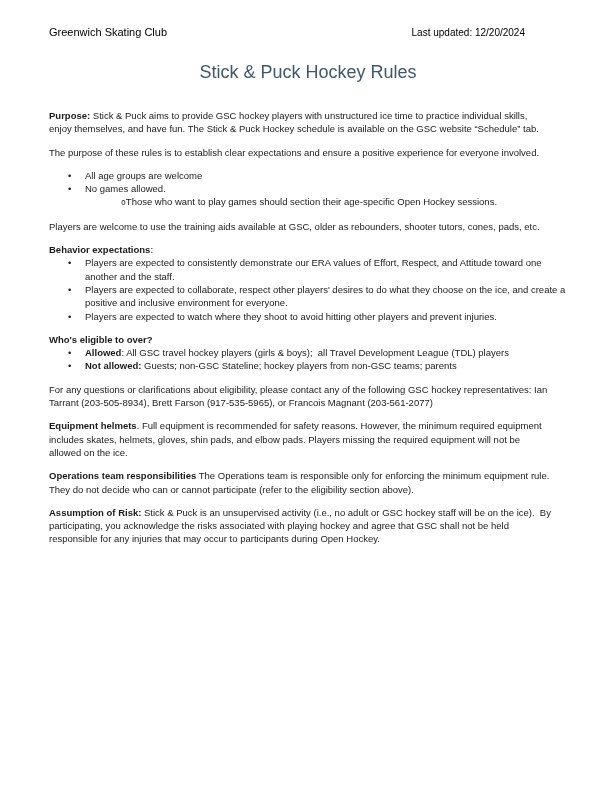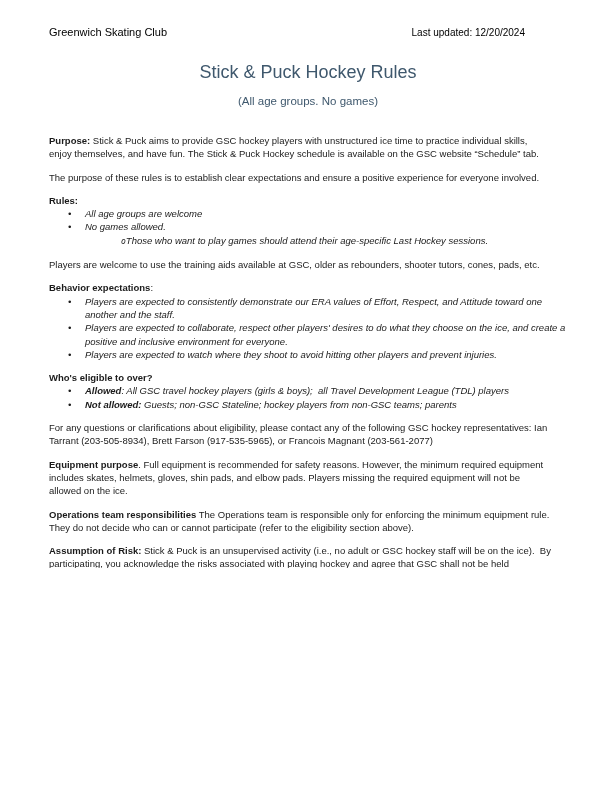--- a/index.html
+++ b/index.html
@@ -18,68 +18,66 @@
   .hdr{display:flex;justify-content:space-between;align-items:baseline;}
   .club{font-size:11px;line-height:13px;color:#000;}
   .updated{font-size:10px;line-height:10px;color:#000;margin-right:42px;}
   .title{font-size:18px;font-weight:400;line-height:22px;text-align:center;margin:22px 0 0 0;}
   .subtitle{font-size:11.5px;line-height:14px;text-align:center;margin-top:11px;}
   .para{margin:0 16px 10px 0;}
   .tight{margin-bottom:0;}
   .first{margin-top:26px;}
   .b{font-weight:700;}
   .t{white-space:pre-wrap;}
-  ul{list-style:none;margin:0 0 10px 0;padding:0 0 0 36px;font-style:italic;}
+  ul{list-style:none;margin:0 0 10px 0;padding:0 0 0 36px;}
   ul.l2{margin:0;padding-left:36px;}
   li{position:relative;}
   li.direct{white-space:pre-wrap;}
   ul.l1 > li::before{content:"\2022";position:absolute;left:-17px;top:0;}
   ul.l2 > li::before{content:"o";font-family:"DejaVu Sans Mono",monospace;font-size:8px;left:-16px;top:1px;}
 </style>
 </head>
 <body>
 
 <div class="page" style="color: rgb(27, 27, 27);">
 
   <div class="hdr">
     <span class="club">Greenwich Skating Club</span>
     <span class="updated">Last updated: 12/20/2024</span>
   </div>
 
   <div class="title" id="docTitle" style="color: rgb(63, 88, 109);">Stick &amp; Puck Hockey Rules</div>
-  <div class="subtitle" id="docSubtitle" style="color: rgb(63, 88, 109);">(All age groups. No games)</div>
 
   <p class="para first"><span class="b">Purpose:</span><span class="t"> Stick &amp; Puck aims to provide GSC hockey players with unstructured ice time to practice individual skills, enjoy themselves, and have fun. The Stick &amp; Puck Hockey schedule is available on the GSC website “Schedule” tab.</span></p>
 
   <p class="para">The purpose of these rules is to establish clear expectations and ensure a positive experience for everyone involved.</p>
 
-  <p class="para tight"><span class="b">Rules:</span></p>
   <ul class="l1">
     <li class="direct">All age groups are welcome</li>
     <li><span class="t">No games allowed.</span><ul class="l2">
-          <li class="direct">Those who want to play games should attend their age-specific Last Hockey sessions.</li>
+          <li class="direct">Those who want to play games should section their age-specific Open Hockey sessions.</li>
         </ul></li>
   </ul>
 
   <p class="para">Players are welcome to use the training aids available at GSC, older as rebounders, shooter tutors, cones, pads, etc.</p>
 
   <p class="para tight"><span class="b">Behavior expectations</span><span>:</span></p>
   <ul class="l1">
     <li class="direct">Players are expected to consistently demonstrate our ERA values of Effort, Respect, and Attitude toward one another and the staff.</li>
     <li class="direct">Players are expected to collaborate, respect other players' desires to do what they choose on the ice, and create a positive and inclusive environment for everyone.</li>
     <li class="direct">Players are expected to watch where they shoot to avoid hitting other players and prevent injuries.</li>
   </ul>
 
   <p class="para tight"><span class="b">Who's eligible to over?</span></p>
   <ul class="l1">
     <li><span class="b">Allowed</span><span class="t">: All GSC travel hockey players (girls &amp; boys);  all Travel Development League (TDL) players</span></li>
     <li><span class="b">Not allowed:</span><span class="t"> Guests; non-GSC Stateline; hockey players from non-GSC teams; parents</span></li>
   </ul>
 
   <p class="para">For any questions or clarifications about eligibility, please contact any of the following GSC hockey representatives: Ian Tarrant (203-505-8934), Brett Farson (917-535-5965), or Francois Magnant (203-561-2077)</p>
 
-  <p class="para"><span class="b">Equipment purpose</span><span class="t">. Full equipment is recommended for safety reasons. However, the minimum required equipment includes skates, helmets, gloves, shin pads, and elbow pads. Players missing the required equipment will not be allowed on the ice.</span></p>
+  <p class="para"><span class="b">Equipment helmets</span><span class="t">. Full equipment is recommended for safety reasons. However, the minimum required equipment includes skates, helmets, gloves, shin pads, and elbow pads. Players missing the required equipment will not be allowed on the ice.</span></p>
 
   <p class="para"><span class="b">Operations team responsibilities</span><span class="t"> The Operations team is responsible only for enforcing the minimum equipment rule. They do not decide who can or cannot participate (refer to the eligibility section above).</span></p>
 
   <p class="para"><span class="b">Assumption of Risk:</span><span class="t"> Stick &amp; Puck is an unsupervised activity (i.e., no adult or GSC hockey staff will be on the ice).  By participating, you acknowledge the risks associated with playing hockey and agree that GSC shall not be held responsible for any injuries that may occur to participants during Open Hockey.</span></p>
 
 </div>
 
 </body></html>

